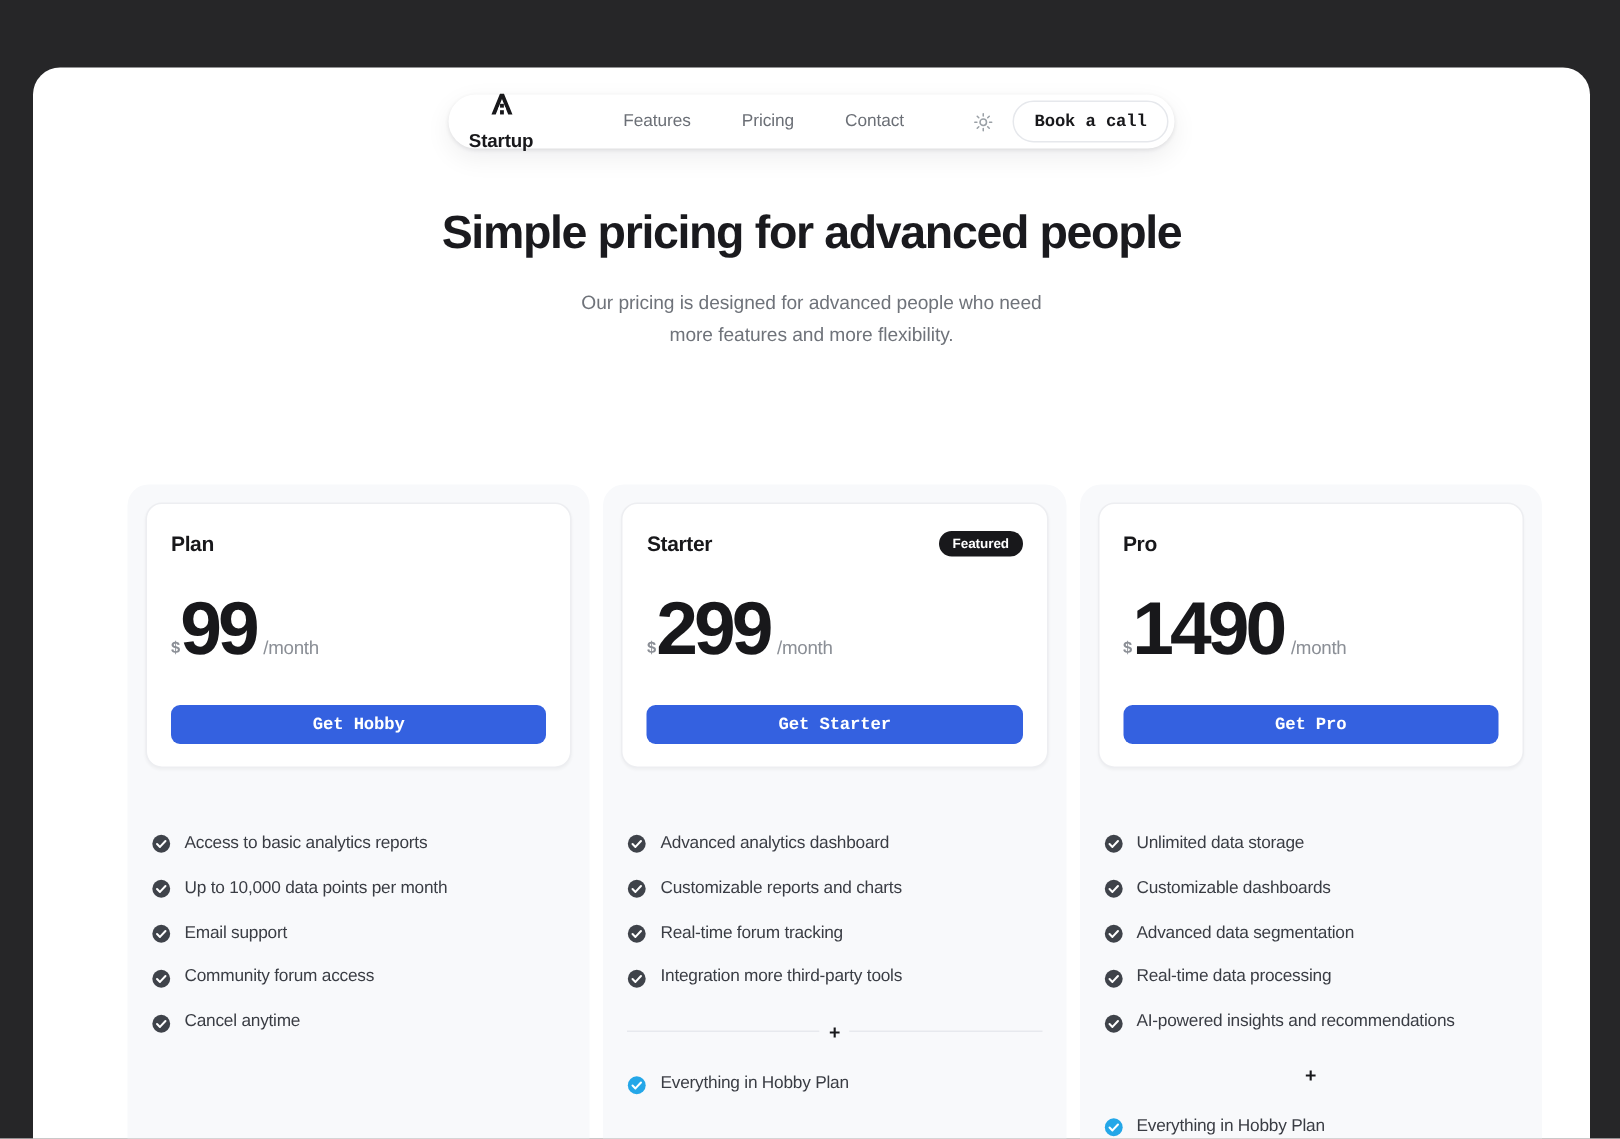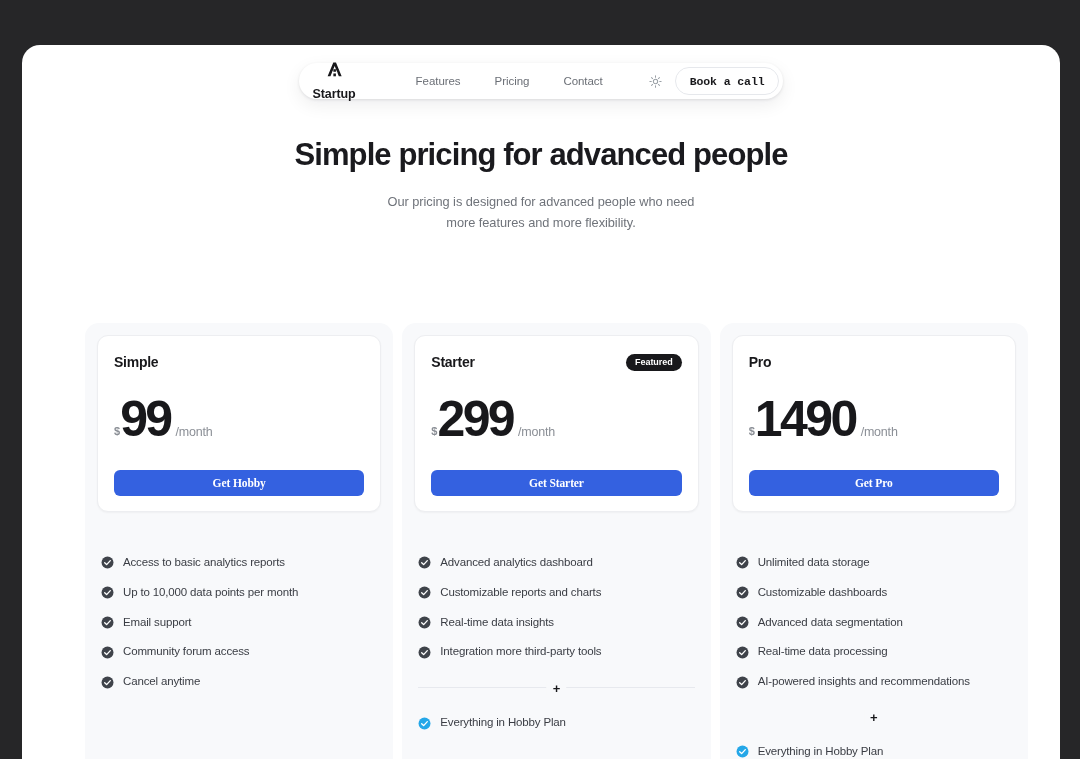--- a/index.html
+++ b/index.html
@@ -200,21 +200,21 @@
     width: 100%;
     height: 26px;
     border: none;
     border-radius: 6px;
     background: #3461e0;
     color: #ffffff;
     font-size: 11.5px;
     font-weight: 700;
     letter-spacing: -0.1px;
     cursor: pointer;
-    font-family: Liberation Serif, serif;
+    font-family: Liberation Mono, monospace;
   }
 
   
   .features {
     list-style: none;
     margin-top: 44px;
     padding: 0 4px;
   }
   .features li {
     display: flex;
@@ -304,21 +304,21 @@
     <p>
       <span>Our pricing is designed for advanced people who need</span><br>
       <span>more features and more flexibility.</span>
     </p>
   </header>
 
   <section class="grid" id="pricing-grid">
       <div class="col">
         <div class="card">
           <div class="card-head">
-            <span class="plan-name">Simple</span>
+            <span class="plan-name">Plan</span>
           </div>
           <div class="price-row">
             <span class="currency">$</span>
             <span class="amount">99</span>
             <span class="per">/month</span>
           </div>
           <button class="cta">Get Hobby</button>
         </div>
         <ul class="features">
           <li>
@@ -400,21 +400,21 @@
             </span>
             <span class="feat-text">Customizable reports and charts</span>
           </li>
           <li>
             <span>
               <svg class="check" viewBox="0 0 24 24" aria-hidden="true">
                 <circle cx="12" cy="12" r="11" fill="#3f434a"></circle>
                 <path d="M6.8 12.3 L10.4 15.9 L17.2 8.6" fill="none" stroke="#ffffff" stroke-width="2.5" stroke-linecap="round" stroke-linejoin="round"></path>
               </svg>
             </span>
-            <span class="feat-text">Real-time data insights</span>
+            <span class="feat-text">Real-time forum tracking</span>
           </li>
           <li>
             <span>
               <svg class="check" viewBox="0 0 24 24" aria-hidden="true">
                 <circle cx="12" cy="12" r="11" fill="#3f434a"></circle>
                 <path d="M6.8 12.3 L10.4 15.9 L17.2 8.6" fill="none" stroke="#ffffff" stroke-width="2.5" stroke-linecap="round" stroke-linejoin="round"></path>
               </svg>
             </span>
             <span class="feat-text">Integration more third-party tools</span>
           </li>

